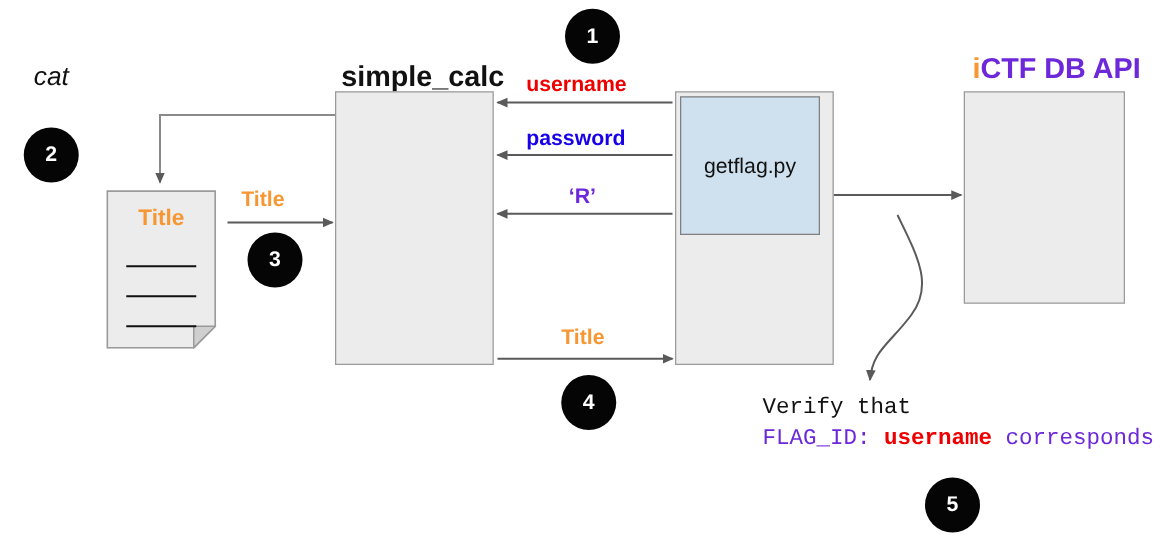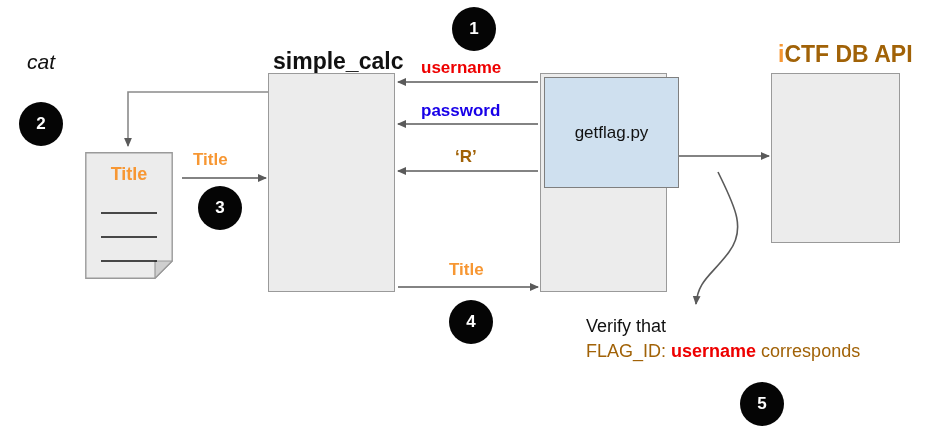--- a/index.html
+++ b/index.html
@@ -26,21 +26,21 @@
          display:flex;align-items:center;justify-content:center;
          font-weight:bold;font-size:17px;}
 
   
   .txt{position:absolute;white-space:nowrap;color:#111;}
   .cat{font-style:italic;font-size:21px;}
   .cmd{font-weight:bold;font-size:18px;}
   .red{color:#ee0000;}
   .blue{color:#1800e8;}
   .orange{color:#f79733;}
-  .black{color:#a16207;}
+  .black{color:#6d28d9;}
   .edgelabel{position:absolute;white-space:nowrap;font-weight:bold;font-size:17px;}
   .verify{position:absolute;font-size:18px;line-height:25px;color:#111;white-space:nowrap;}
 
   
   .doc{position:absolute;}
   .doc .doctitle{position:absolute;width:100%;text-align:center;font-weight:bold;
                  font-size:18px;color:#f79733;top:12px;}
 </style>
 </head>
 <body>
@@ -79,37 +79,37 @@
       <line x1="16" y1="85" x2="72" y2="85" stroke="#111" stroke-width="1.6"></line>
       <line x1="16" y1="109" x2="72" y2="109" stroke="#111" stroke-width="1.6"></line>
     </svg>
     <div class="doctitle">Title</div>
   </div>
 
   <div class="boxtitle" style="left:273px;top:48px;">simple_calc</div>
   <div class="procbox" style="left:268px;top:73px;width:127px;height:219px;"></div>
 
   <div class="procbox" style="left:540px;top:73px;width:127px;height:219px;">
-    <div class="innerbox" style="left:3px;top:3px;width:135px;height:111px;">
+    <div class="innerbox" style="left:3px;top:3px;width:112px;height:111px;">
       <span>getflag.py</span>
     </div>
   </div>
 
   <div class="boxtitle" style="left:778px;top:41px;"><span class="orange">i</span><span class="black">CTF DB API</span></div>
   <div class="procbox" style="left:771px;top:73px;width:129px;height:170px;"></div>
 
   <div class="txt cat" style="left:27px;top:50px;">cat</div>
 
   <div class="edgelabel orange" style="left:193px;top:150px;">Title</div>
   <div class="edgelabel red" style="left:421px;top:58px;">username</div>
   <div class="edgelabel blue" style="left:421px;top:101px;">password</div>
   <div class="edgelabel black" style="left:455px;top:147px;">‘R’</div>
   <div class="edgelabel orange" style="left:449px;top:260px;">Title</div>
 
-  <div class="verify" style="left:586px;top:314px;">
+  <div class="verify" style="left:610px;top:314px;font-family:Liberation Mono, monospace;">
     <div>Verify that</div>
     <div><span class="black">FLAG_ID:</span> <span class="red" style="font-weight:bold;">username</span> <span class="black">corresponds</span></div>
   </div>
 
   <div class="badge" style="left:452px;top:7px;width:44px;height:44px;">1</div>
   <div class="badge" style="left:19px;top:102px;width:44px;height:44px;">2</div>
   <div class="badge" style="left:198px;top:186px;width:44px;height:44px;">3</div>
   <div class="badge" style="left:449px;top:300px;width:44px;height:44px;">4</div>
   <div class="badge" style="left:740px;top:382px;width:44px;height:44px;">5</div>
 

